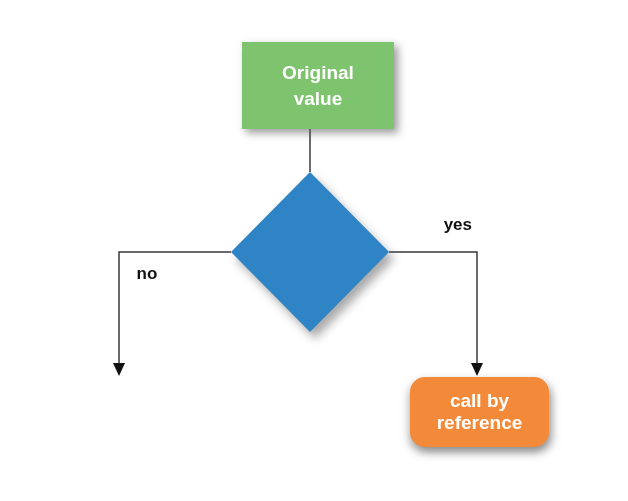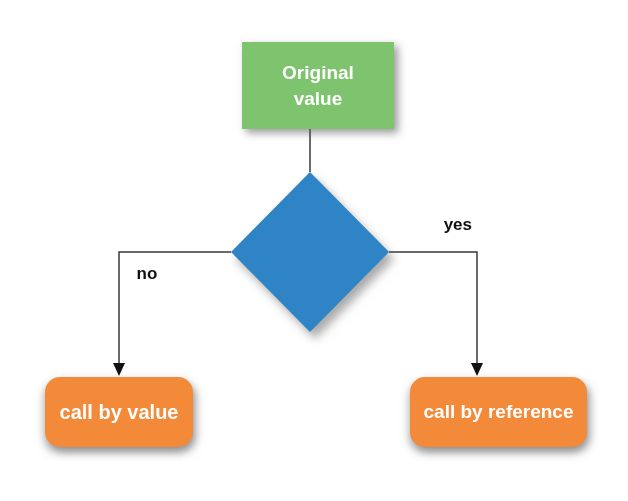--- a/index.html
+++ b/index.html
@@ -60,21 +60,21 @@
     border-radius: 15px;
     box-shadow: 3px 5px 8px rgba(90,90,90,0.55), -2px 5px 9px rgba(120,120,120,0.35);
   }
   .node-call-value {
     left: 45px;
     width: 148px;
     font-size: 20px;
   }
   .node-call-reference {
     left: 410px;
-    width: 177px;
+    width: 139px;
     font-size: 19px;
   }
   .diamond-label {
     position: absolute;
     left: 245px;
     top: 242px;
     width: 130px;
     text-align: center;
     color: #ffffff;
     font-weight: bold;
@@ -118,17 +118,16 @@
   </svg>
 
   <div class="node node-rect" style="background-color: rgb(126, 195, 110);">Original
 value</div>
 
 
   <div class="edge-label edge-label-no">no</div>
 
   <div class="edge-label edge-label-yes">yes</div>
 
-  <div class="node node-rounded node-call-value" style="background-color: rgb(242, 138, 57);">call by value</div>
 
   <div class="node node-rounded node-call-reference" style="background-color: rgb(242, 138, 57);">call by reference</div>
 
 </div>
 
 </body></html>

